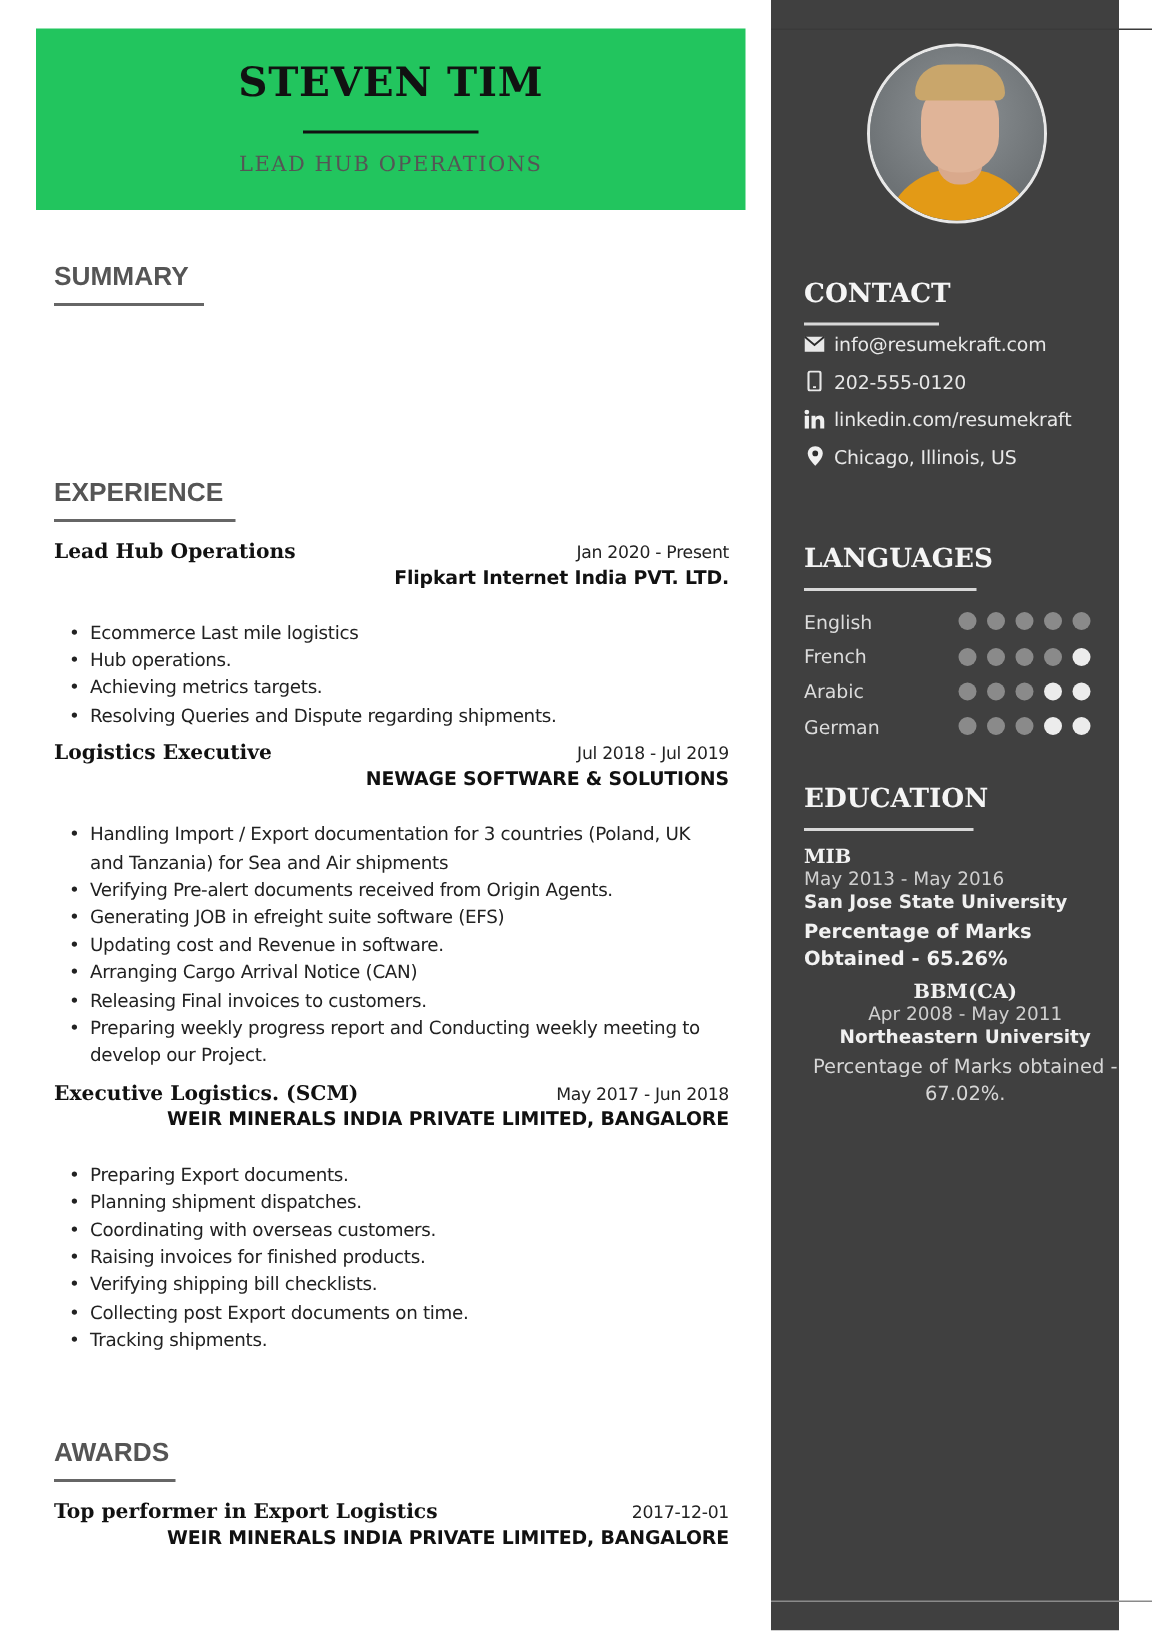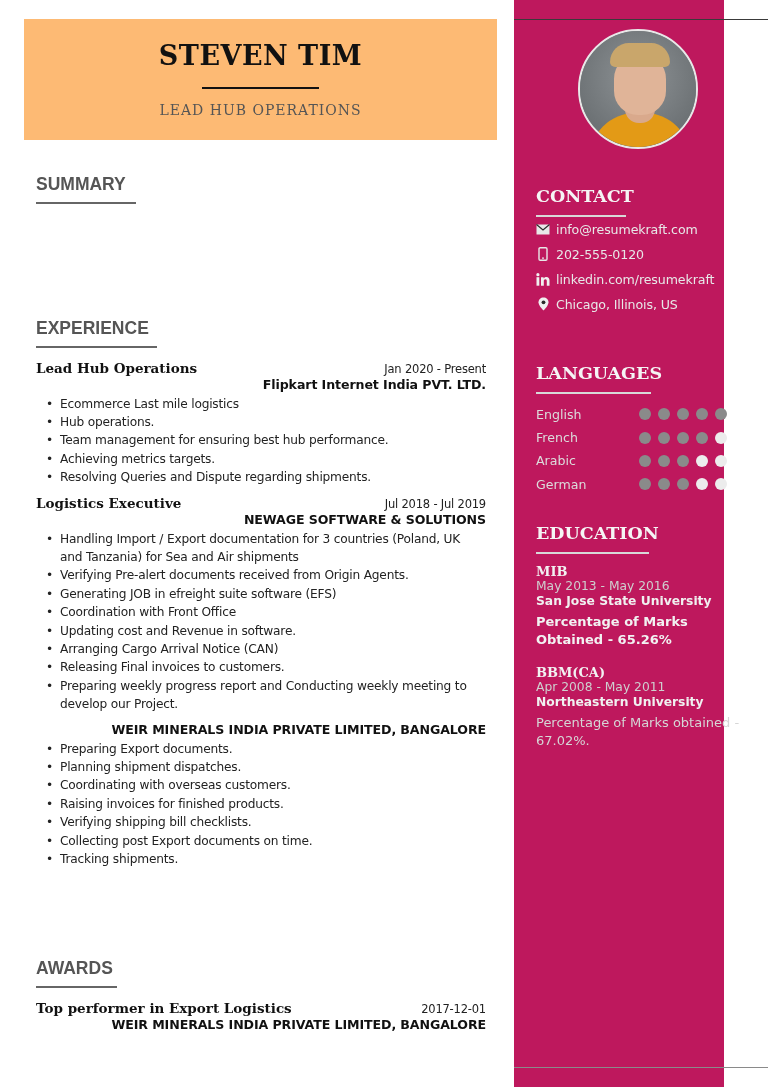--- a/index.html
+++ b/index.html
@@ -1,41 +1,41 @@
 <!DOCTYPE html>
 <html><head>
 <meta charset="utf-8">
 <style>
   * { box-sizing: border-box; margin: 0; padding: 0; }
   html, body { width: 768px; height: 1087px; overflow: hidden; background: #ffffff; }
   body { position: relative; font-family: "DejaVu Sans", sans-serif; color: #222; }
 
   .main { position: absolute; left: 0; top: 0; width: 514px; height: 1087px; background: #fff; }
-  .sidebar { position: absolute; left: 514px; top: 0; width: 210px; height: 1087px; background: #be185d; color: #e6e6e6; }
+  .sidebar { position: absolute; left: 514px; top: 0; width: 232px; height: 1087px; background: #404040; color: #e6e6e6; }
   .sidebar .topline { position: absolute; left: 0; top: 19px; width: 254px; height: 1px; background: #3a3a3a; }
   .sidebar .botline { position: absolute; left: 0; top: 1067px; width: 254px; height: 1px; background: #8a8a8a; }
 
   
-  .header { position: absolute; left: 24px; top: 19px; width: 473px; height: 121px; background: #fdba74; text-align: center; }
+  .header { position: absolute; left: 24px; top: 19px; width: 473px; height: 121px; background: #22c55e; text-align: center; }
   .header .name { font-family: "DejaVu Serif", serif; font-weight: bold; font-size: 27px; color: #111; margin-top: 21px; letter-spacing: 0.5px; }
   .header .rule { width: 117px; height: 2px; background: #111; margin: 16px auto 0; }
   .header .role { font-family: "DejaVu Serif", serif; font-size: 14px; color: #555; letter-spacing: 1px; margin-top: 13px; }
 
   .section { position: absolute; left: 36px; width: 450px; }
   .sec-title { font-family: Liberation Sans, sans-serif; font-weight: bold; font-size: 17.5px; color: #555; line-height: 1; }
   .sec-rule { height: 2px; background: #666; margin-top: 8px; }
 
   .summary-text { font-size: 12.3px; line-height: 18.6px; color: #222; margin-top: 9px; letter-spacing: -0.2px; }
 
   .job { margin-top: 10px; }
   .job-head { display: flex; justify-content: space-between; align-items: baseline; }
   .job-title { font-family: "DejaVu Serif", serif; font-weight: bold; font-size: 13.5px; color: #111; }
   .job-date { font-size: 11.5px; color: #222; letter-spacing: -0.2px; }
   .job-company { font-size: 12.6px; font-weight: 600; color: #111; margin-top: 1px; letter-spacing: -0.1px; text-align: right; }
-  .job ul { list-style: none; margin-top: 3px; padding-left: 24px; }
+  .job ul { list-style: none; margin-top: 21px; padding-left: 24px; }
   .job li { position: relative; font-size: 12.2px; line-height: 18.4px; color: #222; letter-spacing: -0.2px; }
   .job li::before { content: "•"; position: absolute; left: -14px; top: 0; color: #222; }
 
   
   .photo-wrap { position: absolute; left: 64px; top: 29px; width: 120px; height: 120px; border-radius: 50%; border: 2px solid #e8e8e8; overflow: hidden; background: #7d8284; }
   .photo-bg { position: absolute; inset: 0; background: radial-gradient(circle at 50% 40%, #8e9396 0%, #6d7275 70%); }
   .photo-shirt { position: absolute; left: 10px; top: 82px; width: 100px; height: 60px; border-radius: 45px 45px 0 0; background: #e39a16; }
   .photo-neck { position: absolute; left: 45px; top: 68px; width: 30px; height: 24px; background: #d9a98c; border-radius: 0 0 14px 14px; }
   .photo-face { position: absolute; left: 34px; top: 22px; width: 52px; height: 62px; border-radius: 26px 26px 24px 24px; background: #e0b498; }
   .photo-hair { position: absolute; left: 30px; top: 12px; width: 60px; height: 24px; border-radius: 30px 30px 8px 8px; background: #c9a66b; }
@@ -49,21 +49,21 @@
   .contact-item .ic { width: 14px; height: 14px; margin-right: 6px; display: flex; align-items: center; justify-content: center; }
 
   .lang-list { margin-top: 9px; }
   .lang-row { display: flex; align-items: center; height: 23.4px; }
   .lang-name { width: 103px; font-size: 12.6px; color: #dcdcdc; }
   .dots { display: flex; gap: 7px; }
   .dot { width: 12px; height: 12px; border-radius: 50%; background: #8a8a8a; }
   .dot.off { background: #ececec; }
 
   .edu { margin-top: 10px; }
-  .edu + .edu { margin-top: 15px; }
+  .edu + .edu { margin-top: 4px; text-align: center; }
   .edu-degree { font-family: "DejaVu Serif", serif; font-weight: bold; font-size: 13px; color: #f2f2f2; }
   .edu-date { font-size: 12.3px; color: #cfcfcf; margin-top: 0px; }
   .edu-school { font-size: 12.3px; font-weight: 600; color: #f0f0f0; margin-top: 1px; }
   .edu-note { font-size: 13px; line-height: 18.6px; color: #d6d6d6; margin-top: 5px; }
   .edu-note.bold { font-weight: 600; color: #f2f2f2; }
 </style>
 </head>
 <body>
 
 <div class="main">
@@ -85,45 +85,47 @@
 
     <div class="job" style="margin-top:12px;">
       <div class="job-head">
         <span class="job-title">Lead Hub Operations</span>
         <span class="job-date">Jan 2020 - Present</span>
       </div>
       <div class="job-company">Flipkart Internet India PVT. LTD.</div>
       <ul>
         <li>Ecommerce Last mile logistics</li>
         <li>Hub operations.</li>
-        <li>Team management for ensuring best hub performance.</li>
         <li>Achieving metrics targets.</li>
         <li>Resolving Queries and Dispute regarding shipments.</li>
       </ul>
     </div>
 
     <div class="job" style="margin-top:8px;">
       <div class="job-head">
         <span class="job-title">Logistics Executive</span>
         <span class="job-date">Jul 2018 - Jul 2019</span>
       </div>
       <div class="job-company">NEWAGE SOFTWARE &amp; SOLUTIONS</div>
       <ul>
         <li>Handling Import / Export documentation for 3 countries (Poland, UK and Tanzania) for Sea and Air shipments</li>
         <li>Verifying Pre-alert documents received from Origin Agents.</li>
         <li>Generating JOB in efreight suite software (EFS)</li>
-        <li>Coordination with Front Office</li>
         <li>Updating cost and Revenue in software.</li>
         <li>Arranging Cargo Arrival Notice (CAN)</li>
         <li>Releasing Final invoices to customers.</li>
         <li>Preparing weekly progress report and Conducting weekly meeting to develop our Project.</li>
       </ul>
     </div>
 
     <div class="job" style="margin-top:8px;">
+      <div class="job-head">
+        <span class="job-title">Executive Logistics. (SCM)</span>
+        <span class="job-date">May 2017 - Jun 2018</span>
+      </div>
       <div class="job-company">WEIR MINERALS INDIA PRIVATE LIMITED, BANGALORE</div>
       <ul>
         <li>Preparing Export documents.</li>
         <li>Planning shipment dispatches.</li>
         <li>Coordinating with overseas customers.</li>
         <li>Raising invoices for finished products.</li>
         <li>Verifying shipping bill checklists.</li>
         <li>Collecting post Export documents on time.</li>
         <li>Tracking shipments.</li>
       </ul>

